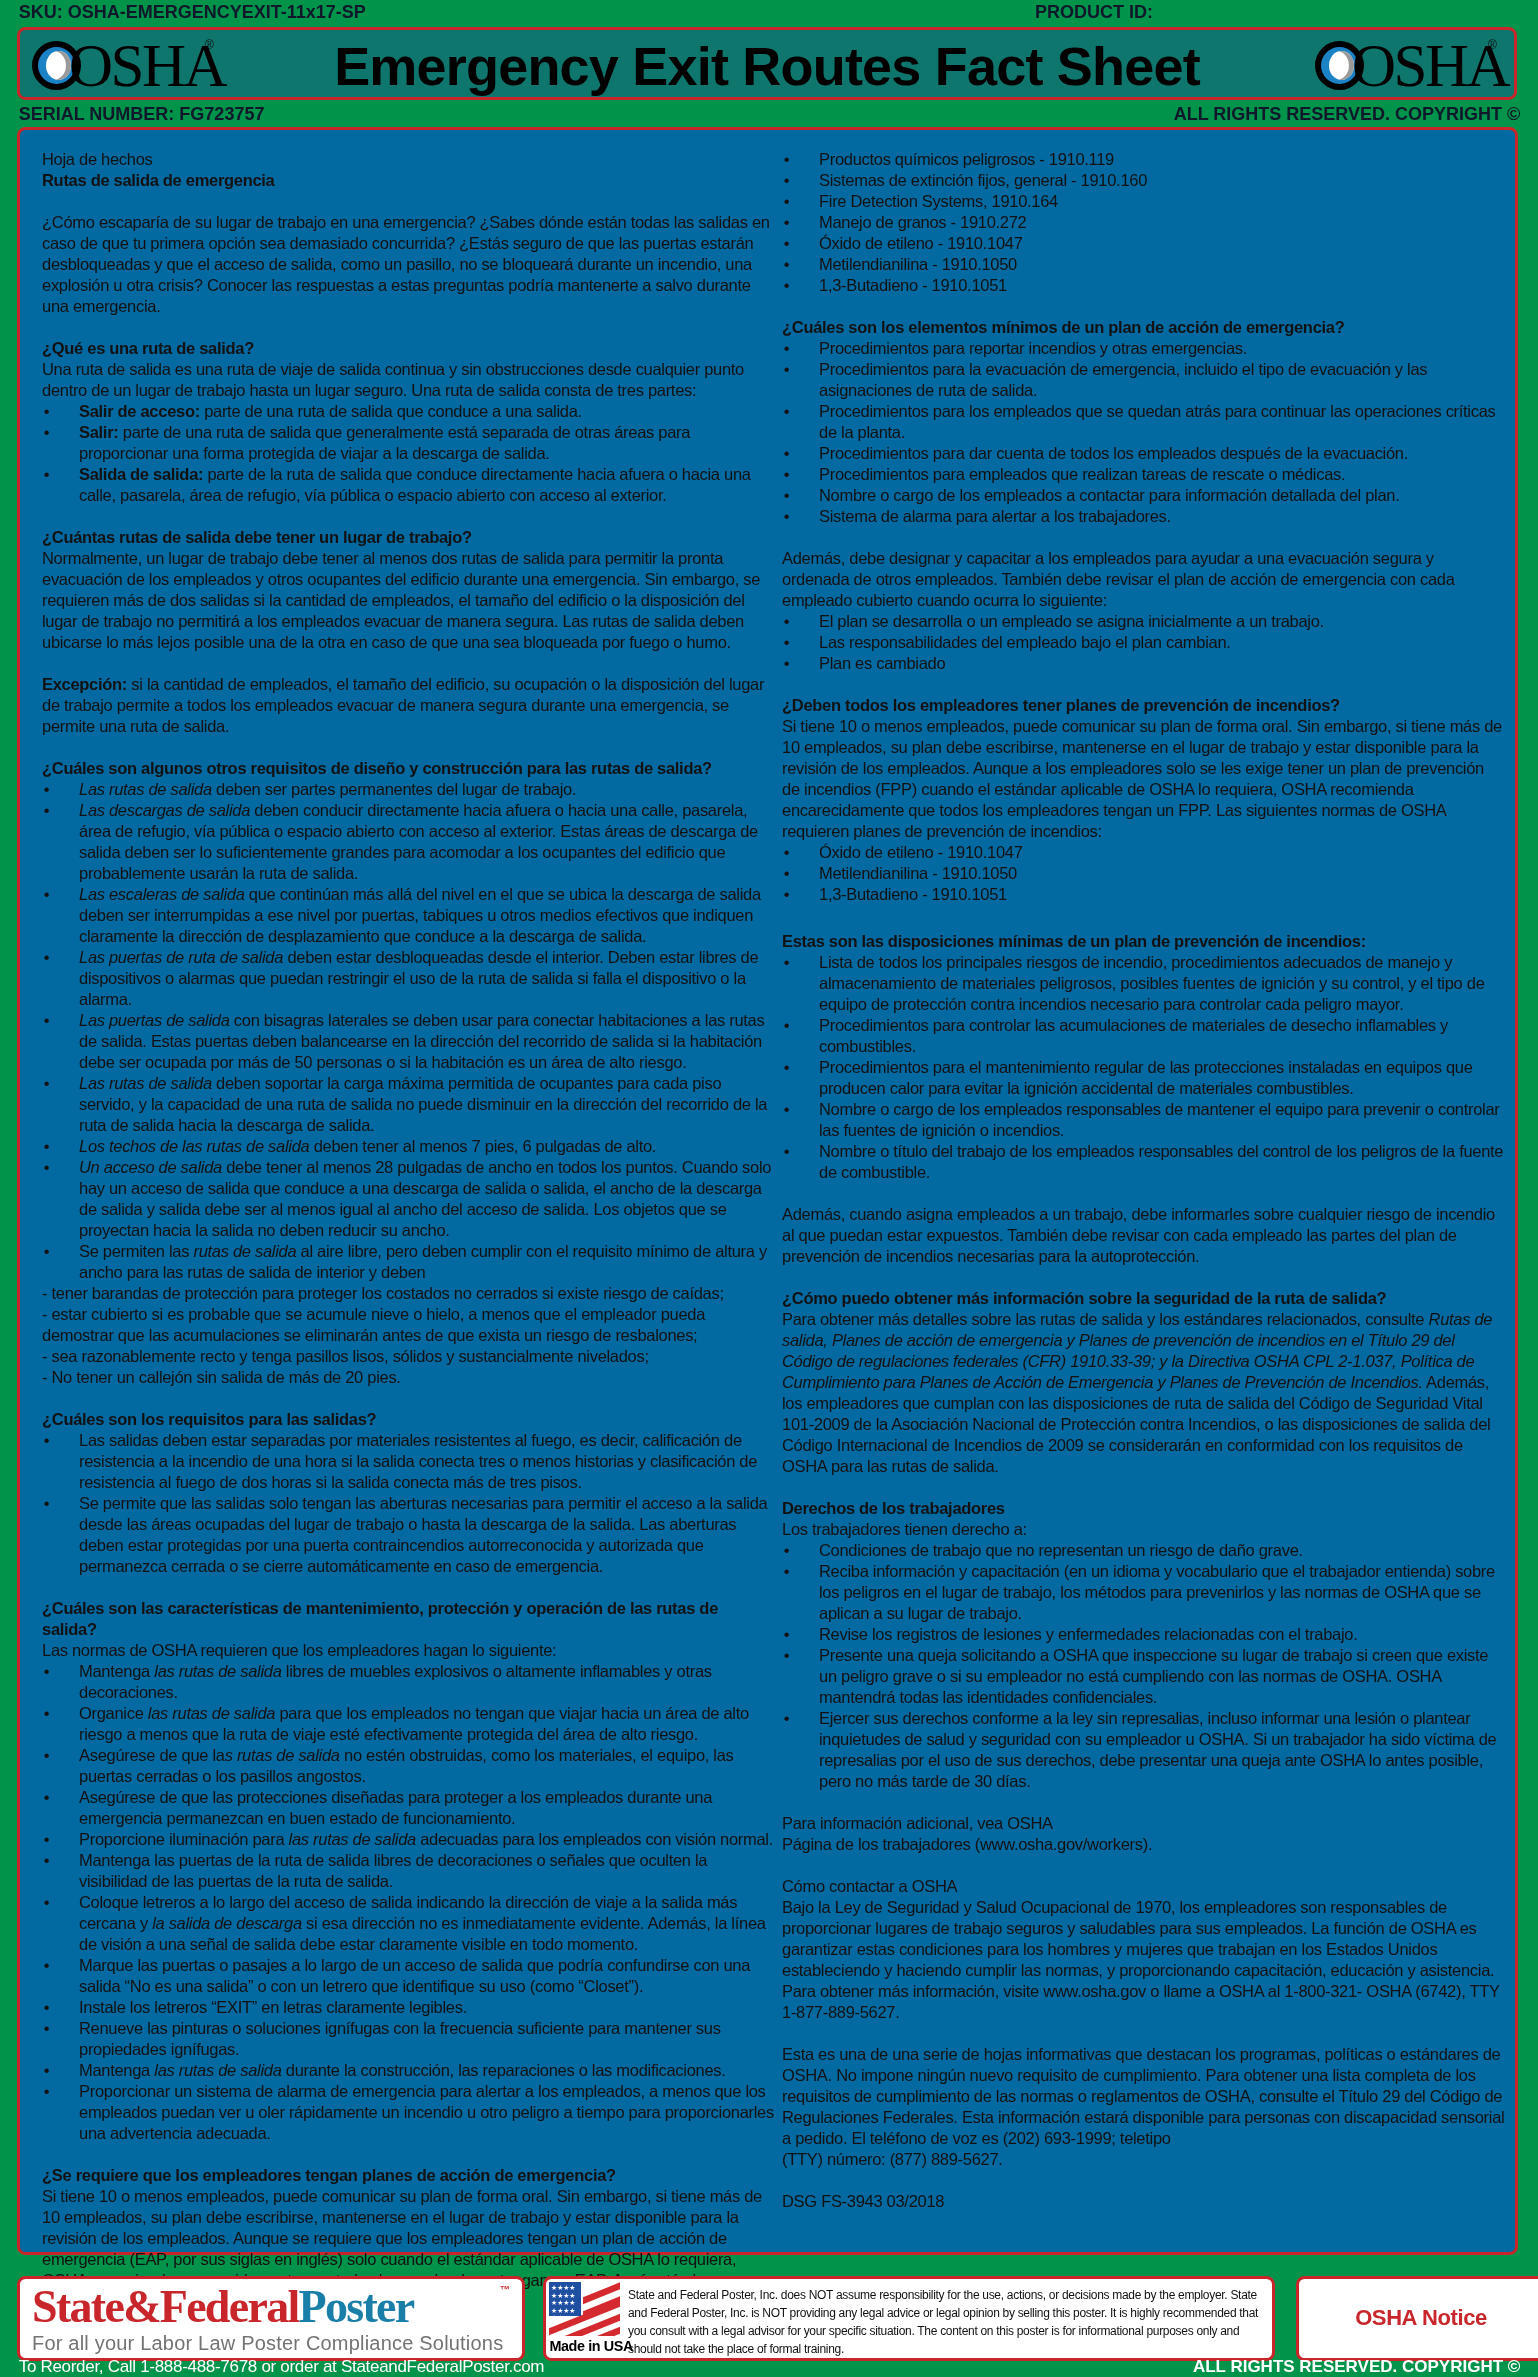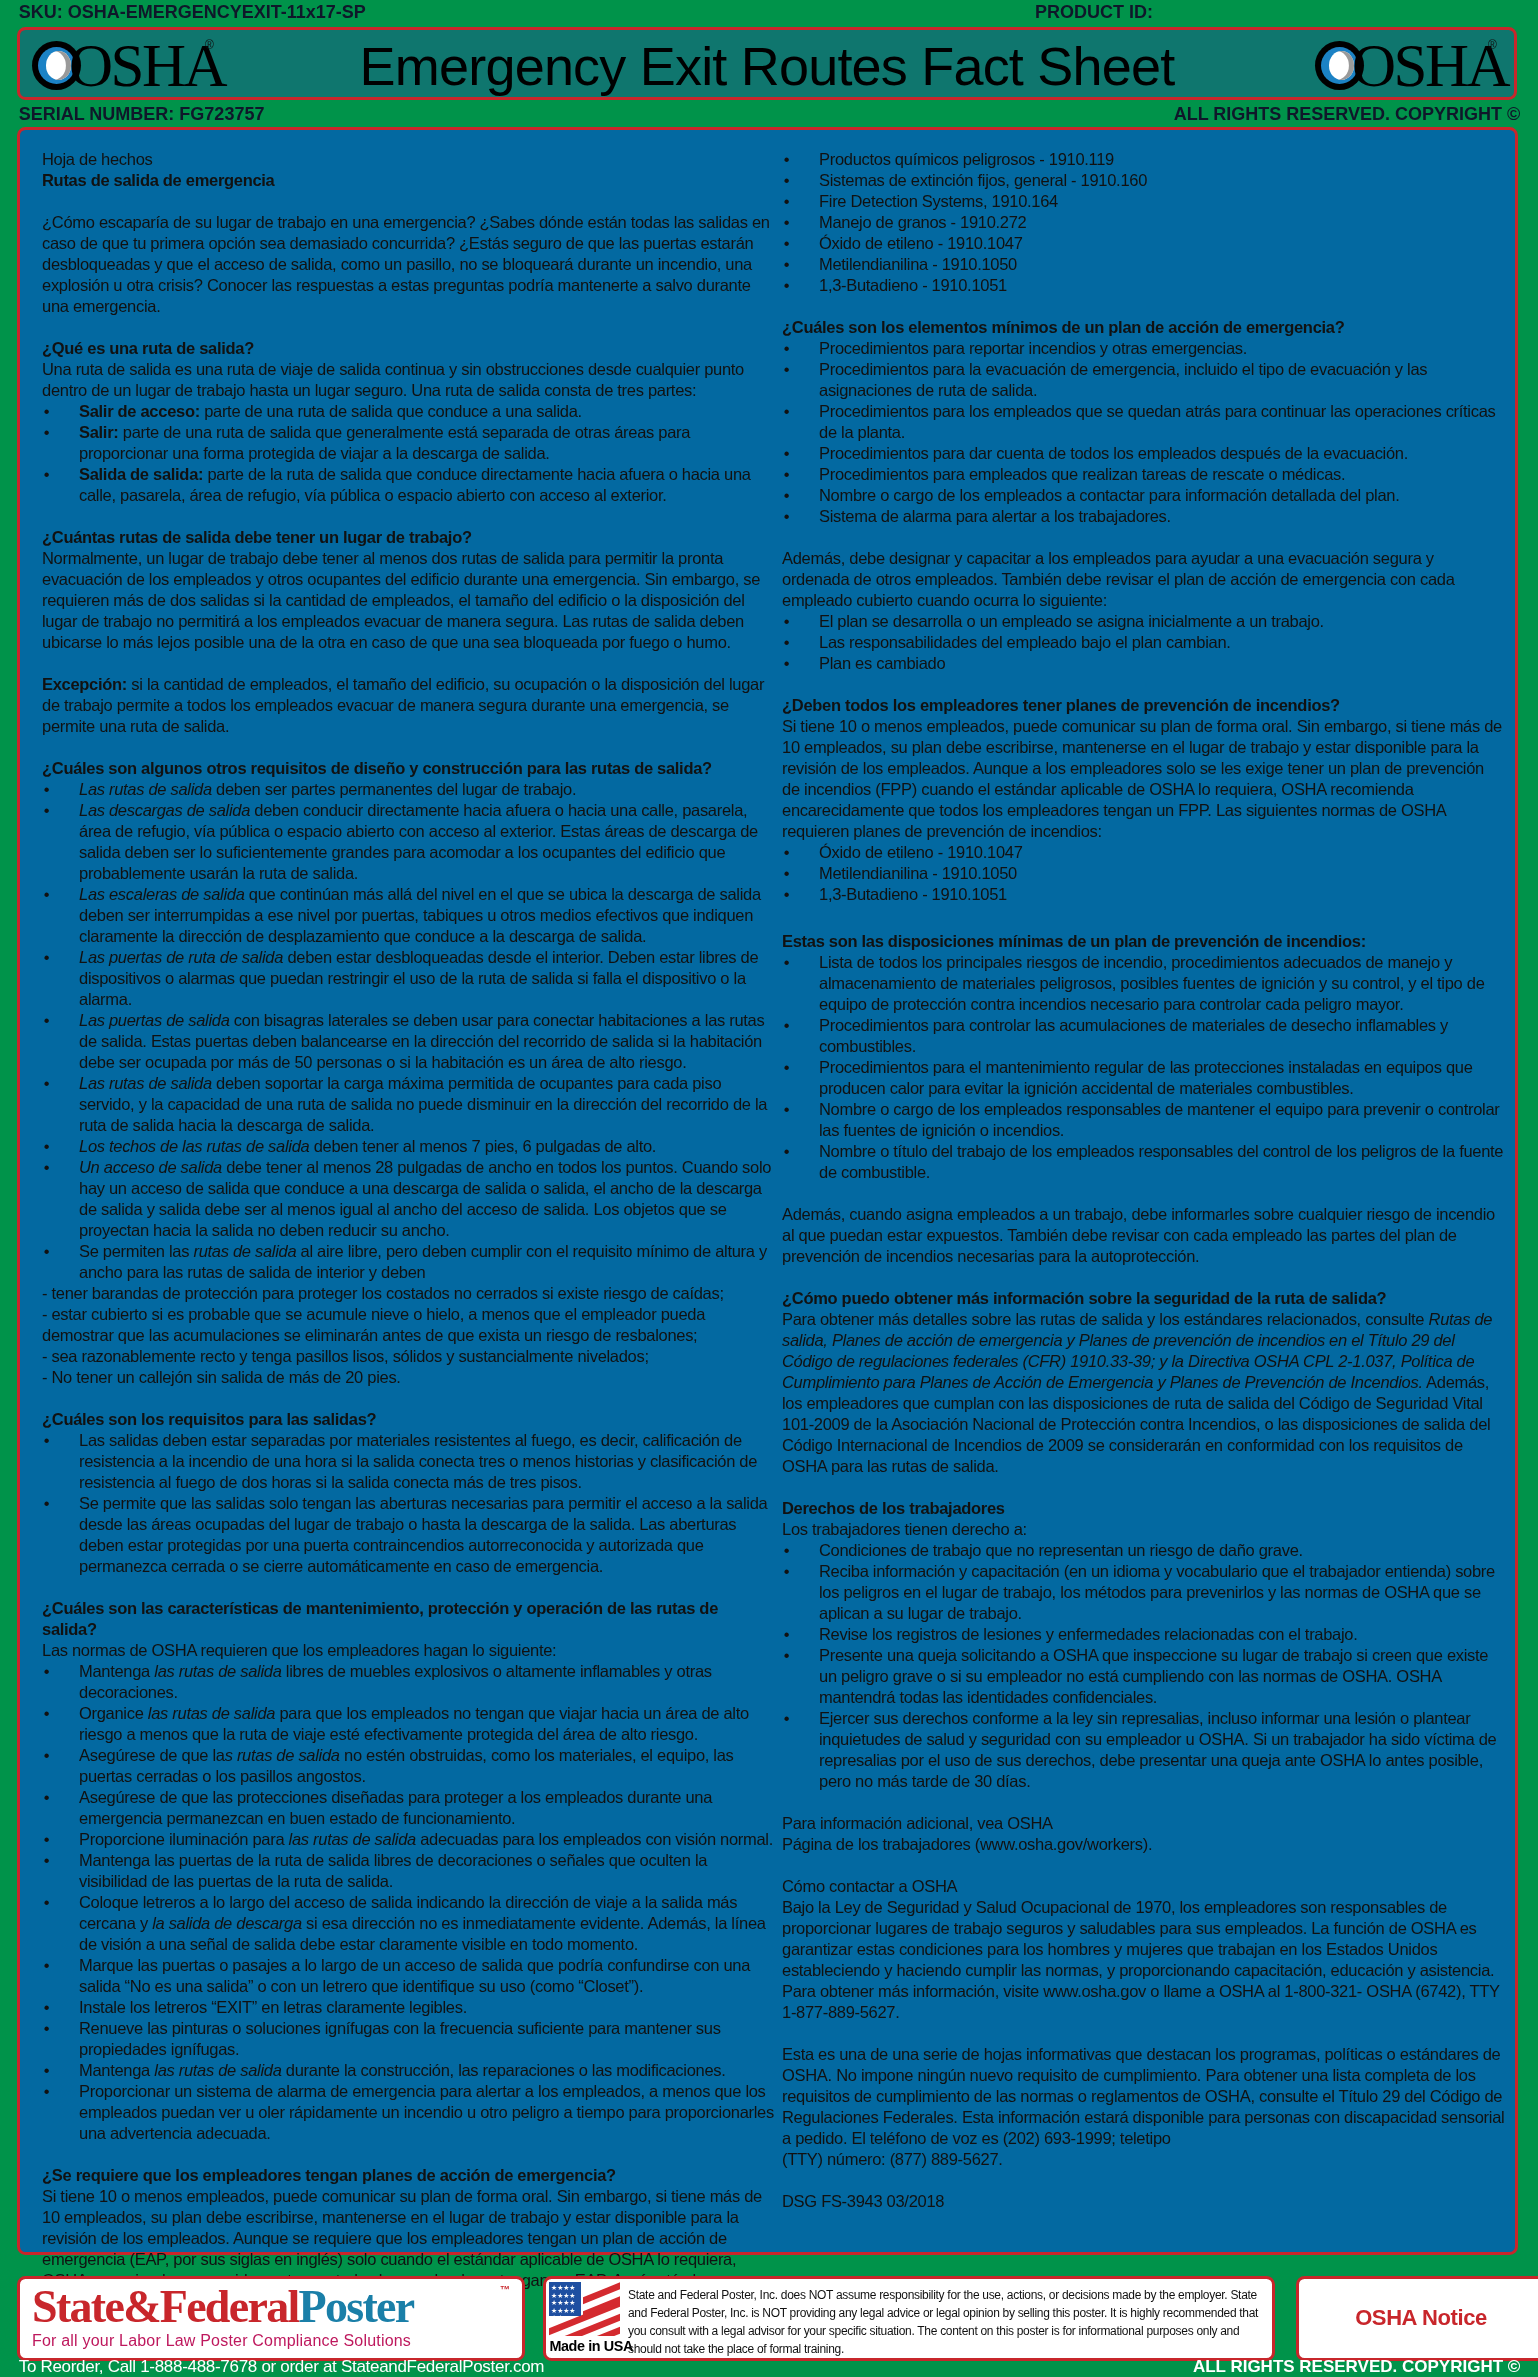--- a/index.html
+++ b/index.html
@@ -7,21 +7,21 @@
          font-family:"Liberation Sans", sans-serif; color:#111; }
   .topline { position:absolute; left:0; width:1539px; height:25.5px; color:#0f172a; font-weight:bold;
              font-size:18px; line-height:25.5px; }
   .topline .l { position:absolute; left:18.7px; }
   .topline .r { position:absolute; right:18.7px; }
   .topline.a { top:0; }
   .topline.b { top:102px; }
   .titlebox { position:absolute; left:17px; top:27px; width:1500px; height:73px; background:#0f766e;
               border:3.4px solid #c8262b; border-radius:8.5px; box-sizing:border-box; }
   .titlebox .title { position:absolute; left:0; right:0; top:6.8px; text-align:center; font-size:54px;
-              font-weight:normal; letter-spacing:-0.8px; color:#000; line-height:59px; }
+              font-weight:bold; letter-spacing:-0.8px; color:#000; line-height:59px; }
   .logo { position:absolute; top:7.6px; width:187px; height:56px; }
   .logo.left { left:12px; }
   .logo.right { right:12px; }
   .logo .ring { position:absolute; left:0; top:3.4px; width:49px; height:49px; border-radius:50%;
                 background:#000; }
   .logo .ring::before { content:""; position:absolute; left:6px; top:6px; width:37px; height:37px;
                 border-radius:50%; background:#1b82c5; }
   .logo .ring::after { content:""; position:absolute; left:13.6px; top:10.2px; width:25.5px; height:29px;
                 border-radius:50%; background:#fff; box-shadow: inset -5.1px 0 0 #9a9a9a; }
   .logo .txt { position:absolute; left:37px; top:-5.1px; font-family:"Liberation Serif", serif; font-size:61px;
@@ -43,21 +43,21 @@
   b { font-weight:bold; }
   .fbox { position:absolute; top:2276px; height:85px; background:#fff; border:3.4px solid #c8262b;
           border-radius:8.5px; box-sizing:border-box; }
   .fbox.brand { left:17px; width:508px; }
   .fbox.disc { left:543px; width:732px; }
   .fbox.notice { left:1296px; width:250px; }
   .brand .name { position:absolute; left:12px; top:1.7px; font-family:"Liberation Serif", serif;
                  font-size:46px; font-weight:bold; color:#c8262b; letter-spacing:-1.7px; line-height:51px; }
   .brand .name span.p { color:#1a7fa8; }
   .brand .tm { position:absolute; right:12px; top:5.1px; font-size:10.2px; font-weight:bold; color:#c8262b; }
-  .brand .tag { position:absolute; left:12px; top:53px; font-size:16px; color:#be185d; letter-spacing:0.2px; }
+  .brand .tag { position:absolute; left:12px; top:53px; font-size:20px; color:#737373; letter-spacing:0.2px; }
   .flag { position:absolute; left:3.4px; top:3.4px; width:71px; height:54px; overflow:hidden; }
   .flag .stripe { position:absolute; left:0; width:100%; height:6.8px; background:#d42a2f; transform:skewY(-22deg); }
   .flag .canton { position:absolute; left:0; top:0; width:32px; height:34px; background:#1e4fa1; }
   .flag .stars { position:absolute; left:1.7px; top:1.7px; color:#fff; font-size:6.8px; line-height:7.6px; width:29px; word-break:break-all; }
   .disc .made { position:absolute; left:3.4px; top:59px; font-size:14.4px; font-weight:bold; color:#000; letter-spacing:-0.4px; }
   .disc .text { position:absolute; left:82px; top:6.8px; width:639px; font-size:12px; line-height:18px;
                 letter-spacing:-0.3px; color:#111; }
   .notice .label { position:absolute; left:0; right:0; top:25.5px; text-align:center; color:#c8262b;
                    font-weight:bold; font-size:22px; letter-spacing:-0.4px; }
   .bottomline { position:absolute; top:2357px; left:0; width:1539px; height:20.4px; color:#fff;

